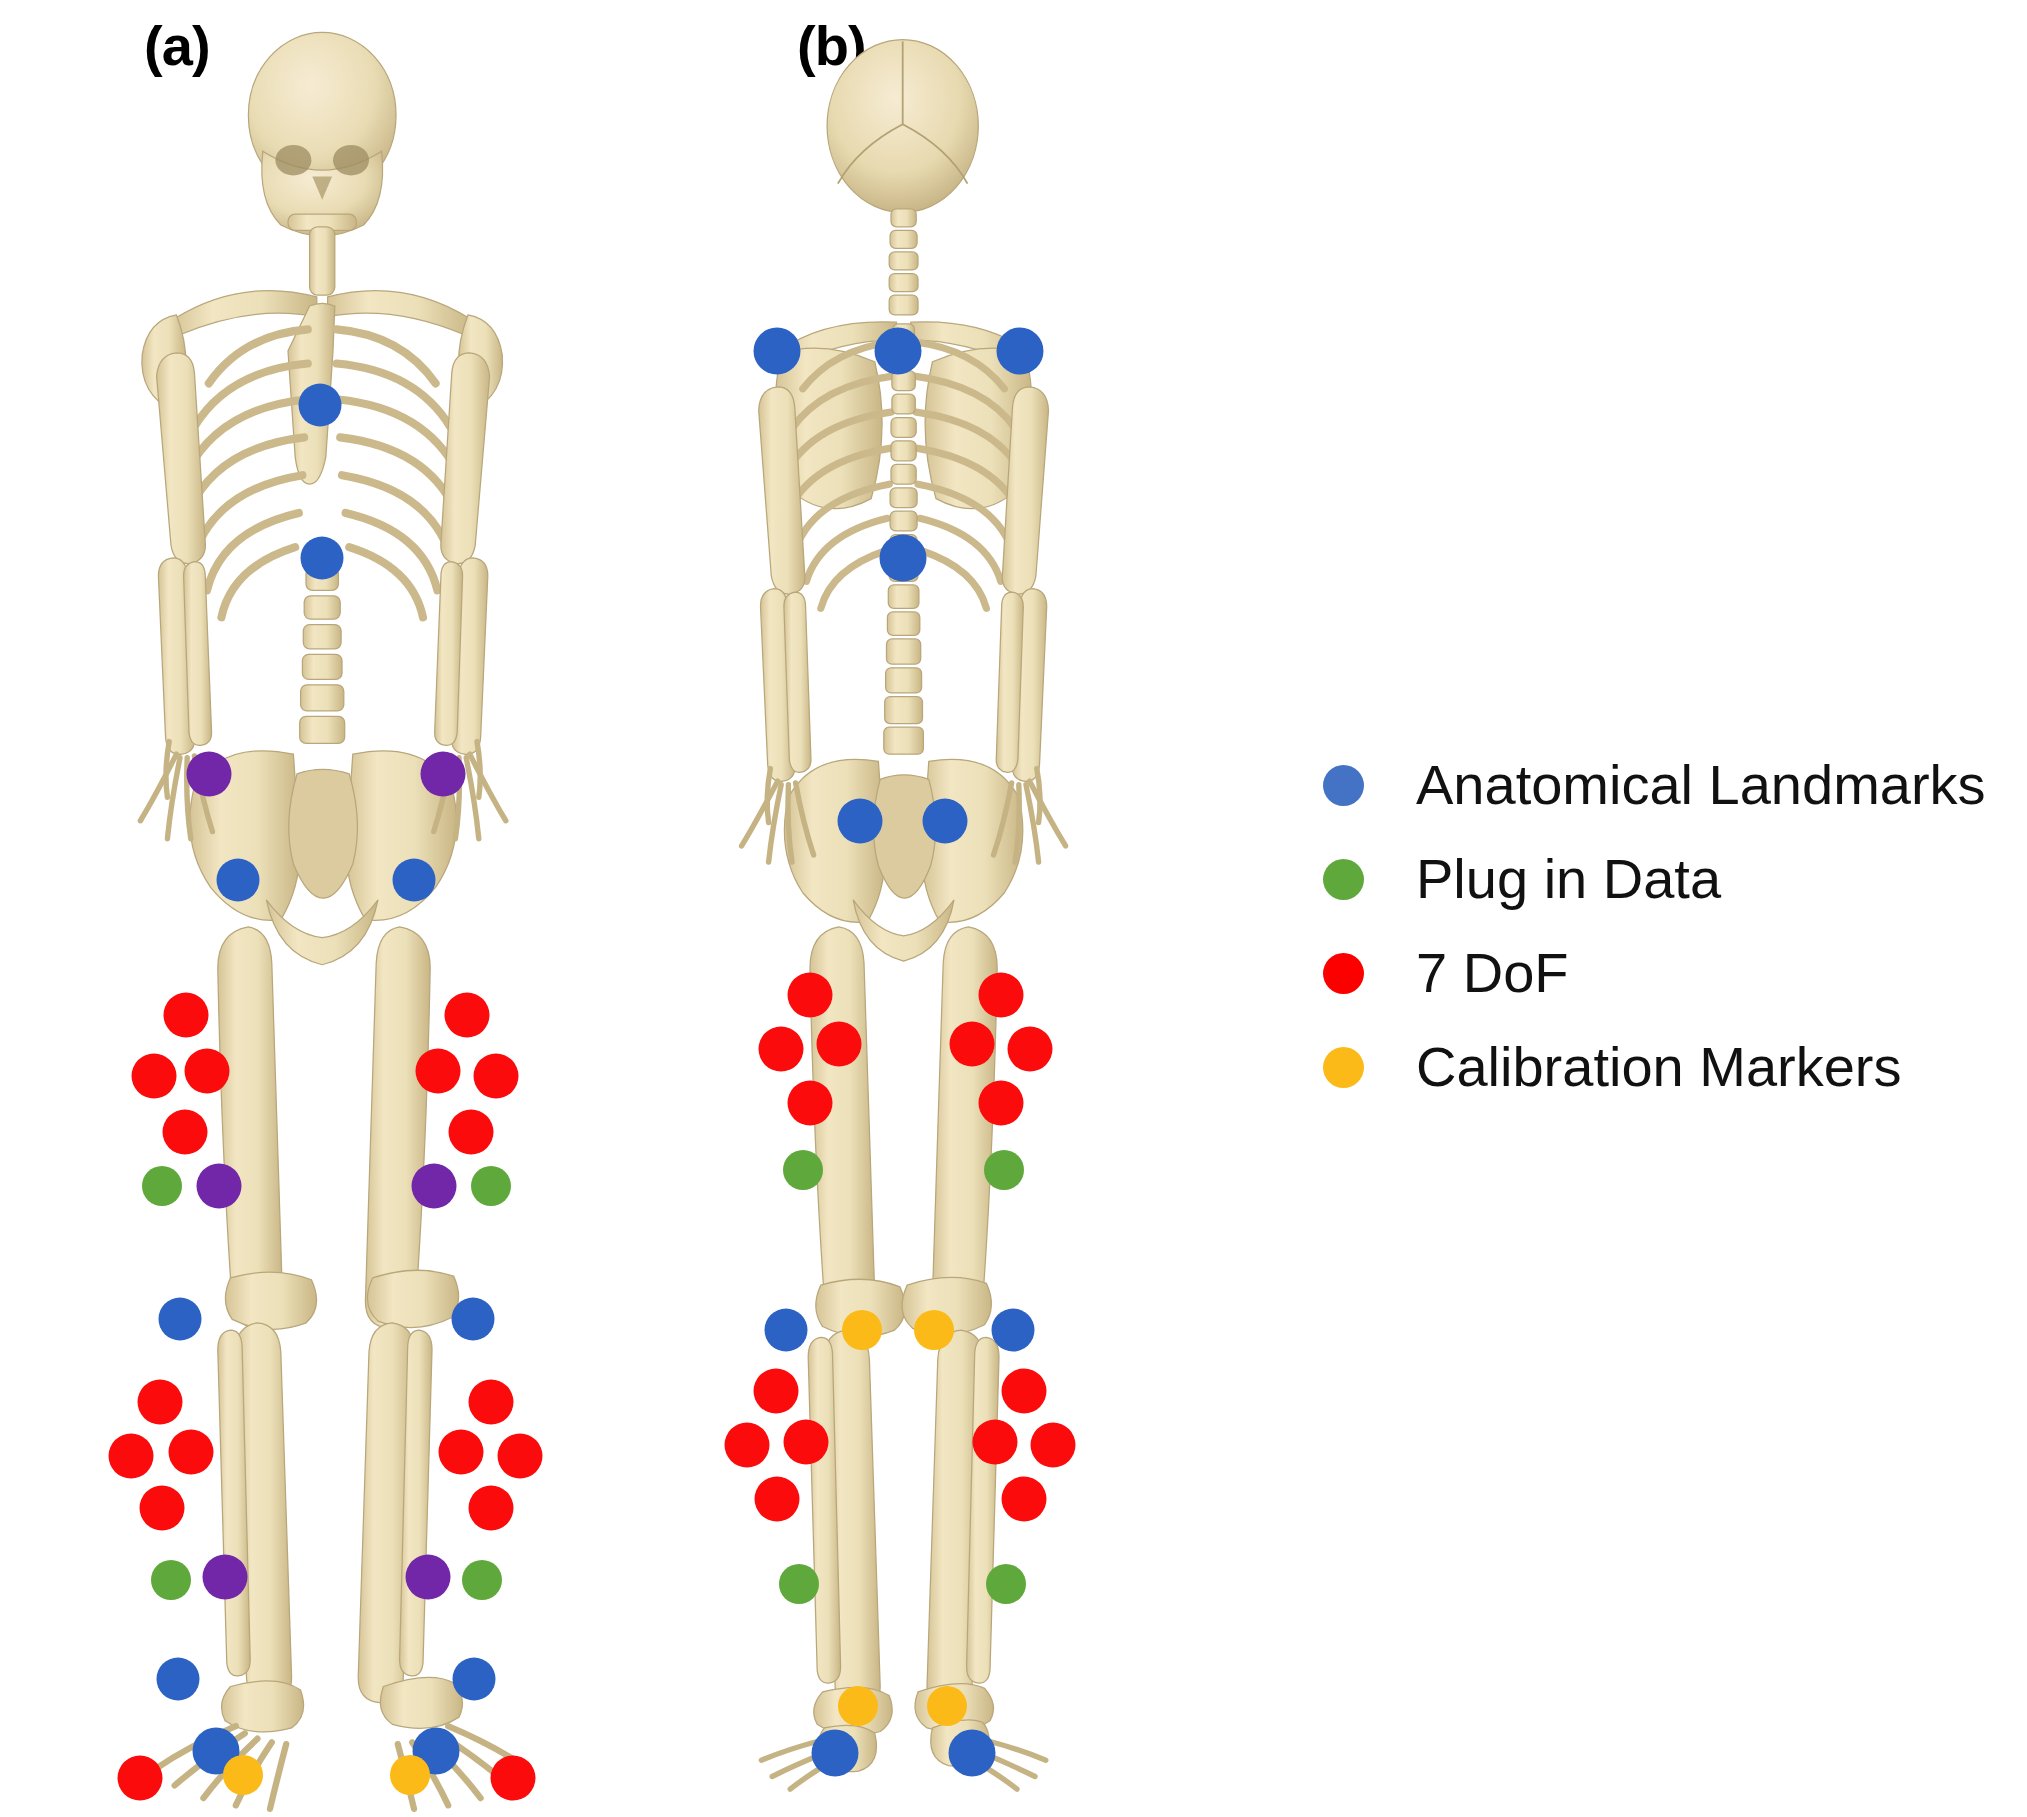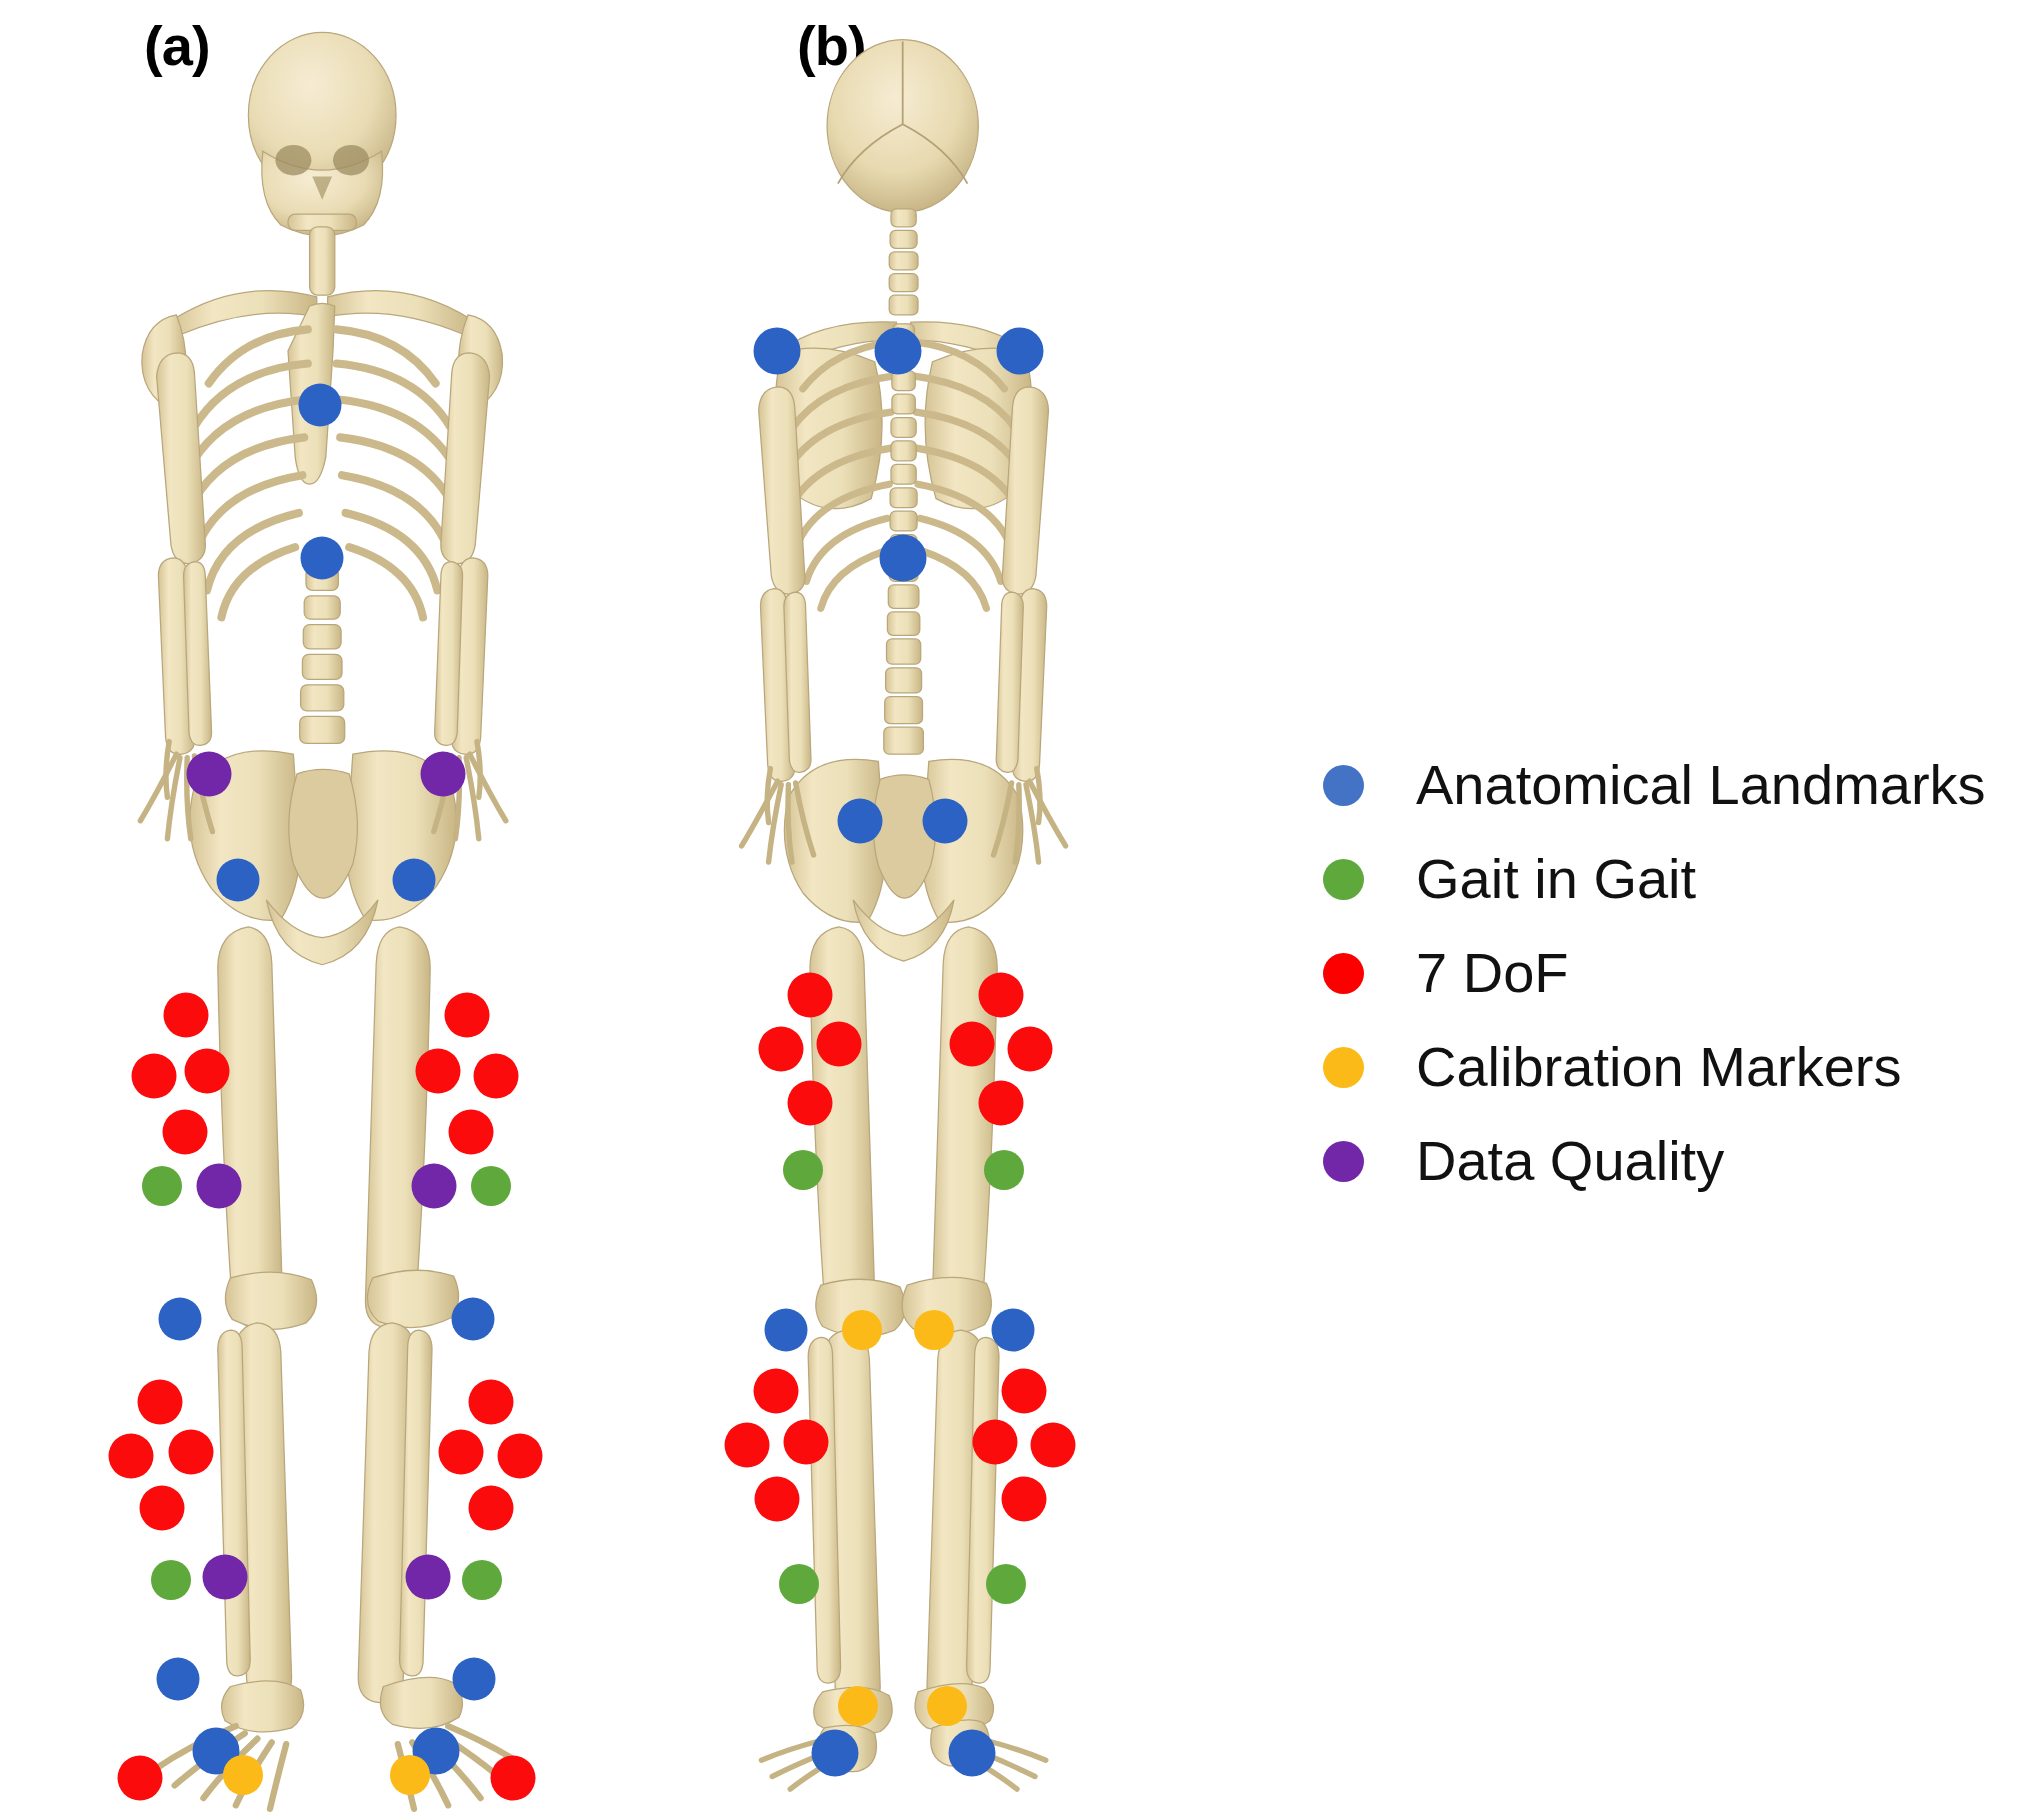--- a/index.html
+++ b/index.html
@@ -410,30 +410,26 @@
       </div>
   </div>
 
   <div id="legend">
     <div class="legend-row">
       <span class="legend-swatch" style="background: rgb(68, 114, 196);"></span>
       <span class="legend-label">Anatomical Landmarks</span>
     </div>
     <div class="legend-row">
       <span class="legend-swatch" style="background: rgb(95, 168, 60);"></span>
-      <span class="legend-label">Gait in Gait</span>
+      <span class="legend-label">Plug in Data</span>
     </div>
     <div class="legend-row">
       <span class="legend-swatch" style="background: rgb(252, 0, 0);"></span>
       <span class="legend-label">7 DoF</span>
     </div>
     <div class="legend-row">
       <span class="legend-swatch" style="background: rgb(251, 186, 24);"></span>
       <span class="legend-label">Calibration Markers</span>
     </div>
-    <div class="legend-row">
-      <span class="legend-swatch" style="background: rgb(113, 39, 168);"></span>
-      <span class="legend-label">Data Quality</span>
-    </div>
   </div>
 
 </div>
 
 
 </body></html>

